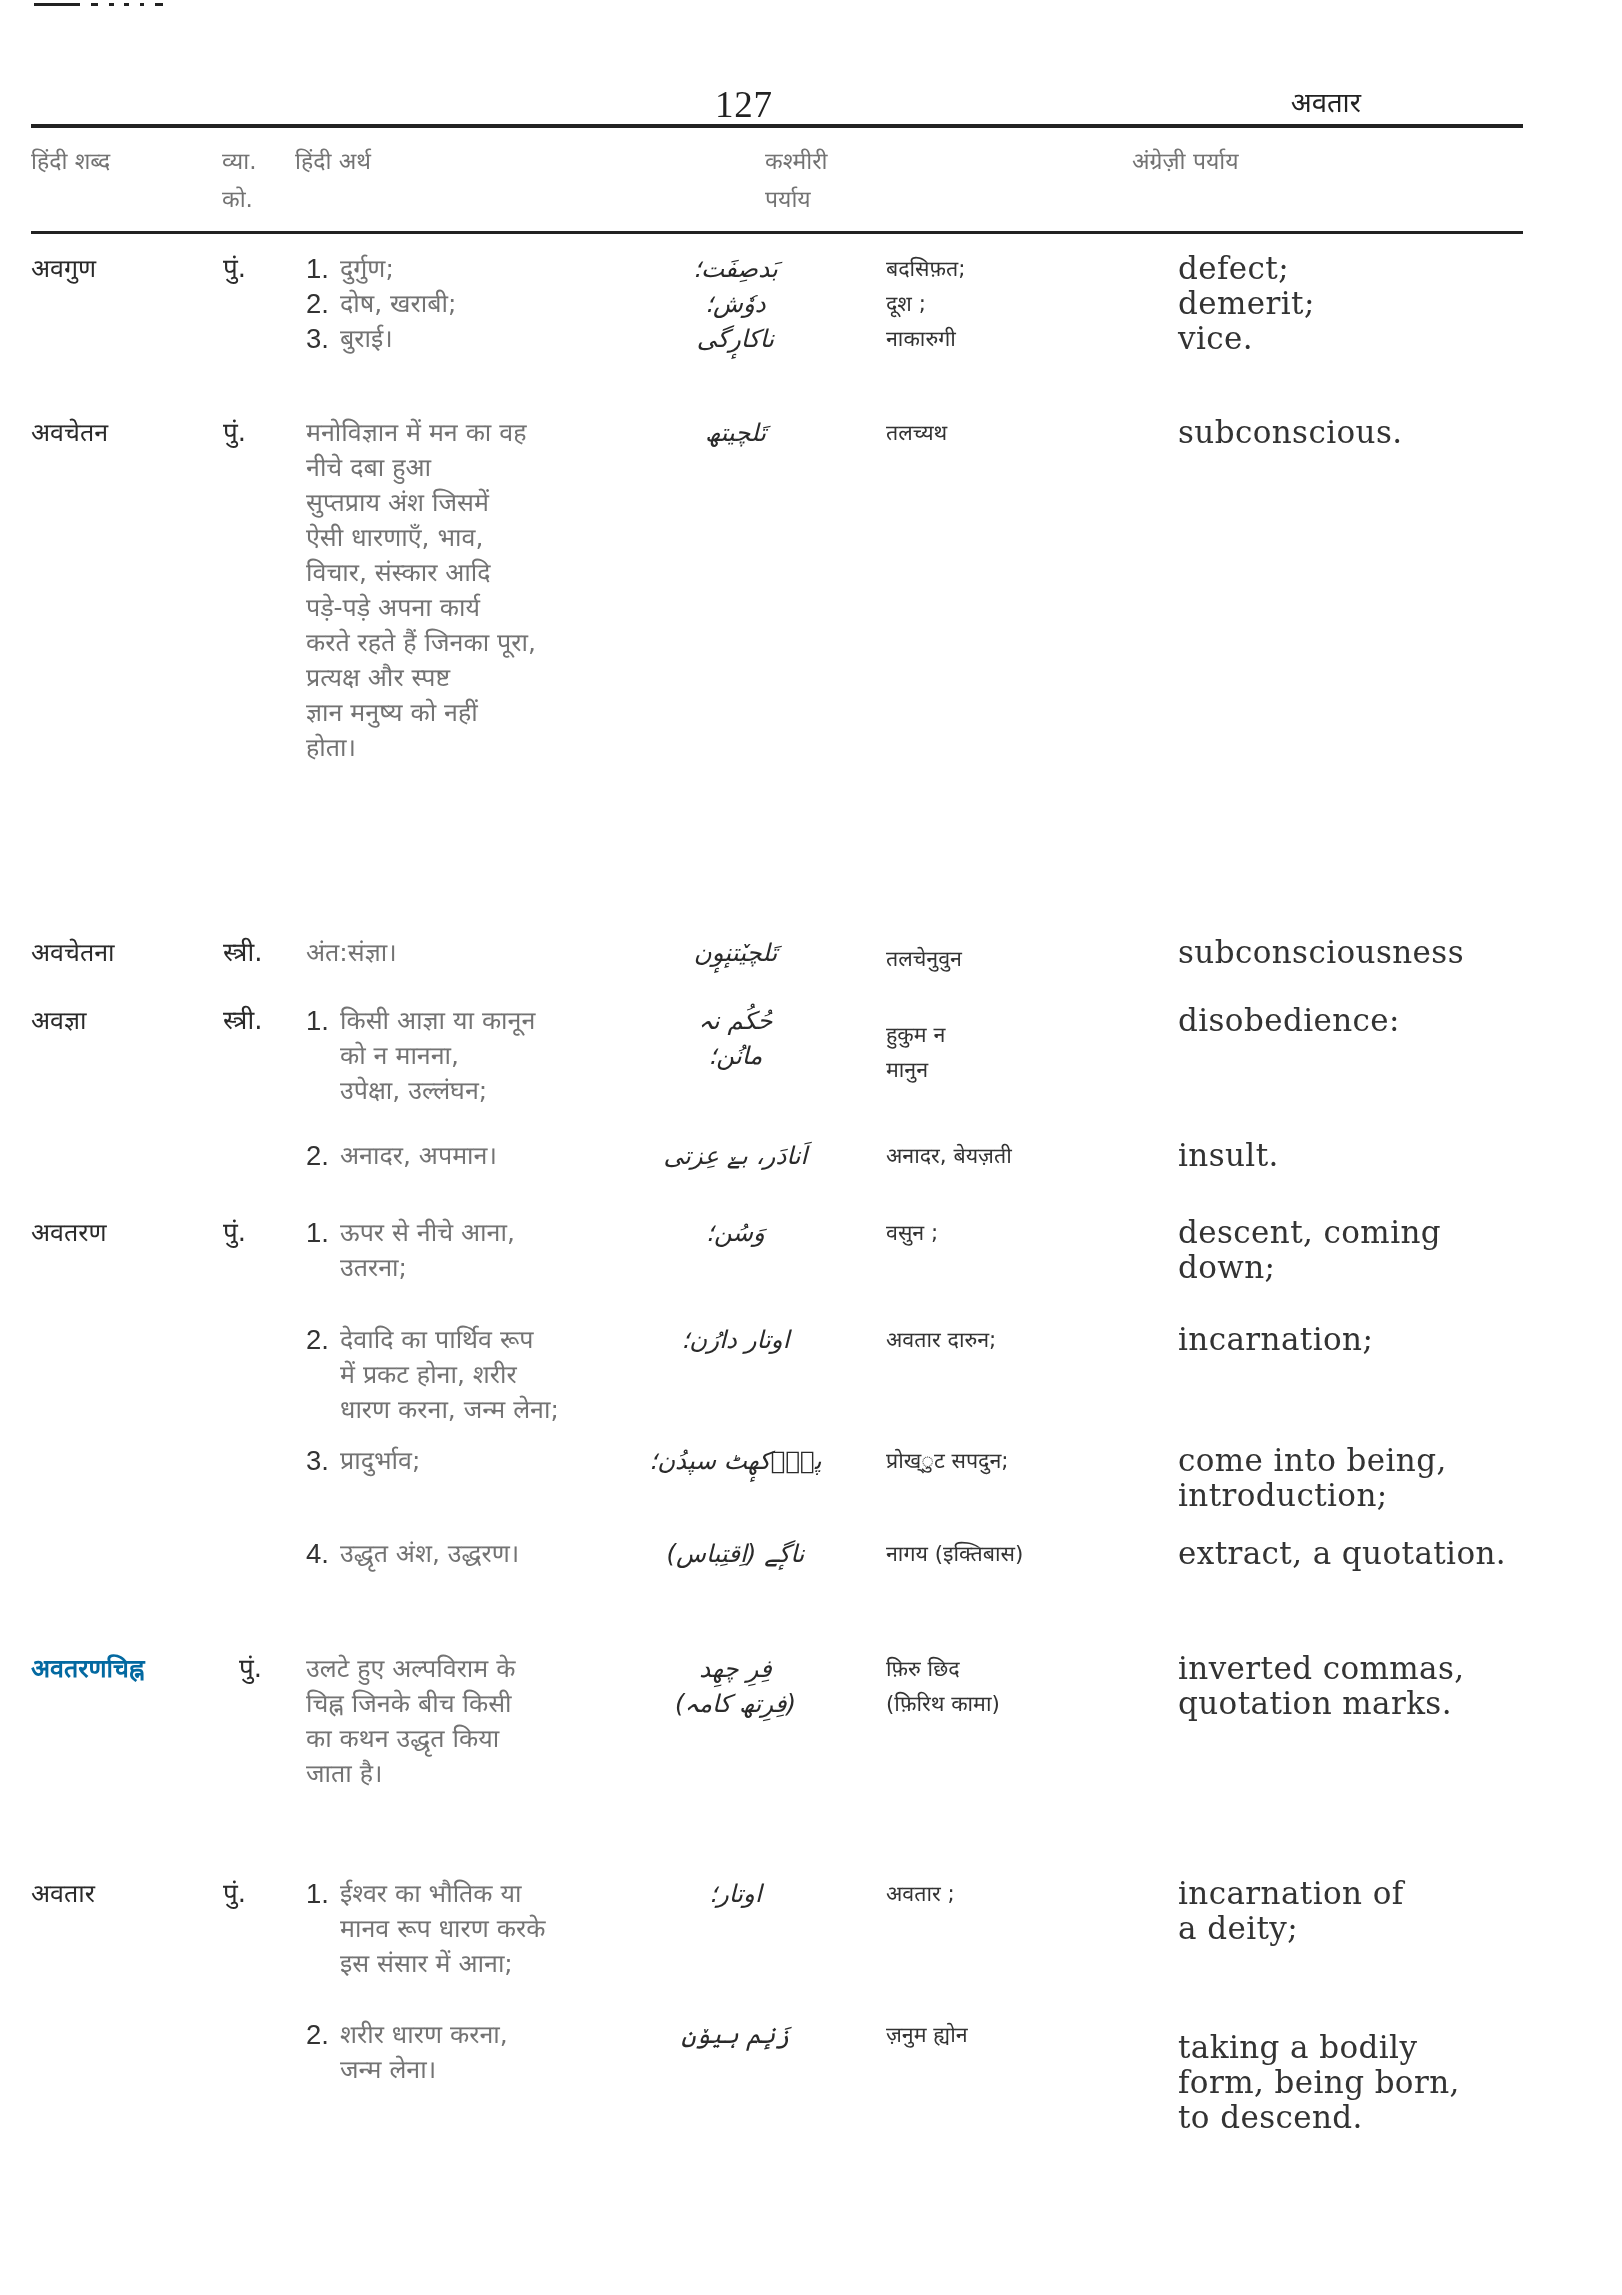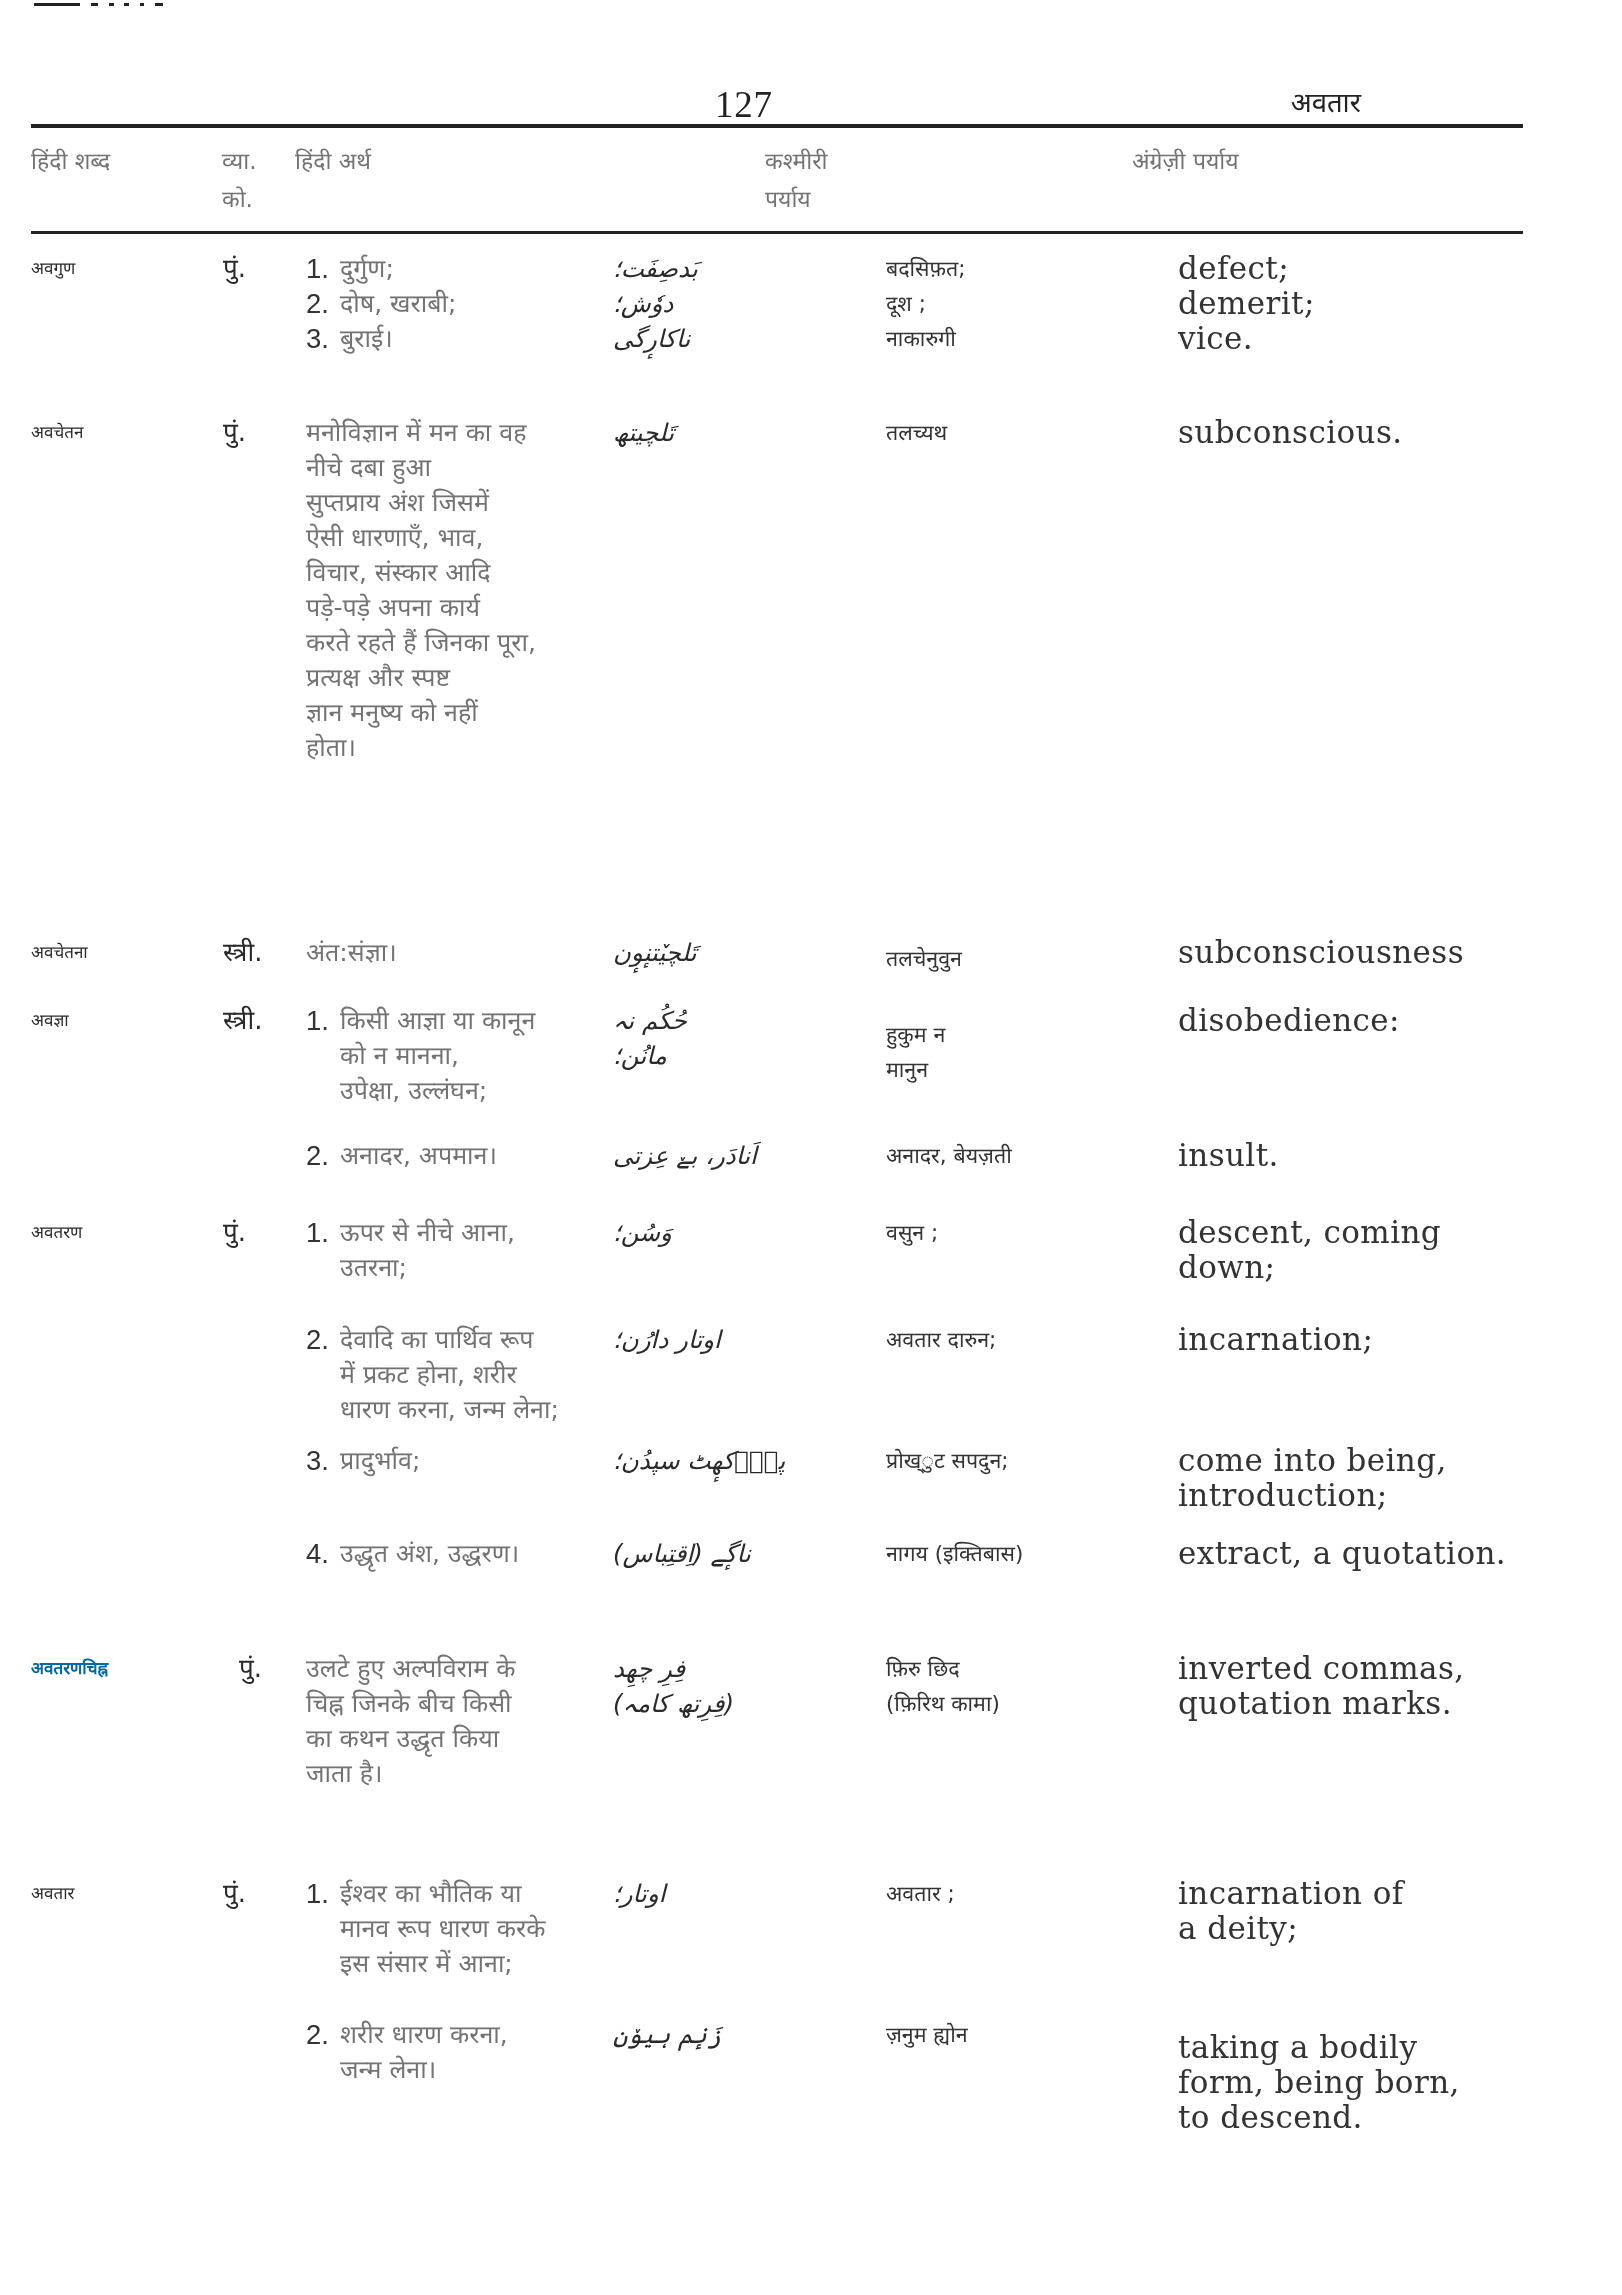--- a/index.html
+++ b/index.html
@@ -33,40 +33,40 @@
   .ch-gram { left: 222px; width: 61px; }
   .ch-meaning { left: 295px; }
   .ch-kashmiri { left: 765px; width: 122px; }
   .ch-deva { left: 903px; width: 199px; }
   .ch-english { left: 1132px; }
 
   .entries { position: absolute; left: 0; top: 245px; width: 1623px; }
   .entry { position: absolute; left: 0; width: 1623px; }
   .headword {
     position: absolute; left: 31px;
-    font-family: Liberation Sans, sans-serif; font-size: 17px; color: #2a2a2a; line-height: 35px;
+    font-family: Liberation Sans, sans-serif; font-size: 25px; color: #2a2a2a; line-height: 35px;
   }
   .headword.bold { font-weight: bold; color: #0369a1; }
   .gram {
     position: absolute; left: 223px;
     font-family: "DejaVu Sans", sans-serif; font-size: 26px; color: #2a2a2a; line-height: 35px;
   }
   .sense { position: absolute; left: 0; width: 1623px; }
   .sense-num {
     position: absolute; left: 306px; width: 31px;
     font-family: "Liberation Sans", sans-serif; font-size: 27.5px; color: #333; line-height: 35px;
   }
   .sense-text {
     position: absolute; left: 340px; width: 428px;
     font-family: "DejaVu Sans", sans-serif; font-size: 25px; color: #737373; line-height: 35px;
     white-space: pre-line;
   }
   .sense-text.nonum { left: 306px; width: 459px; }
   .kashmiri {
-    position: absolute; right: 765px; text-align: left; width: 245px;
+    position: absolute; right: 765px; text-align: center; width: 245px;
     font-family: "DejaVu Sans", sans-serif; font-size: 24.5px; font-style: italic;
     color: #2a2a2a; line-height: 35px; white-space: pre-line; direction: rtl;
   }
   .deva {
     position: absolute; left: 886px; width: 253px;
     font-family: "DejaVu Sans", sans-serif; font-size: 21.4px; color: #333; line-height: 35px;
     white-space: pre-line;
   }
   .english {
     position: absolute; left: 1178px; width: 428px;

